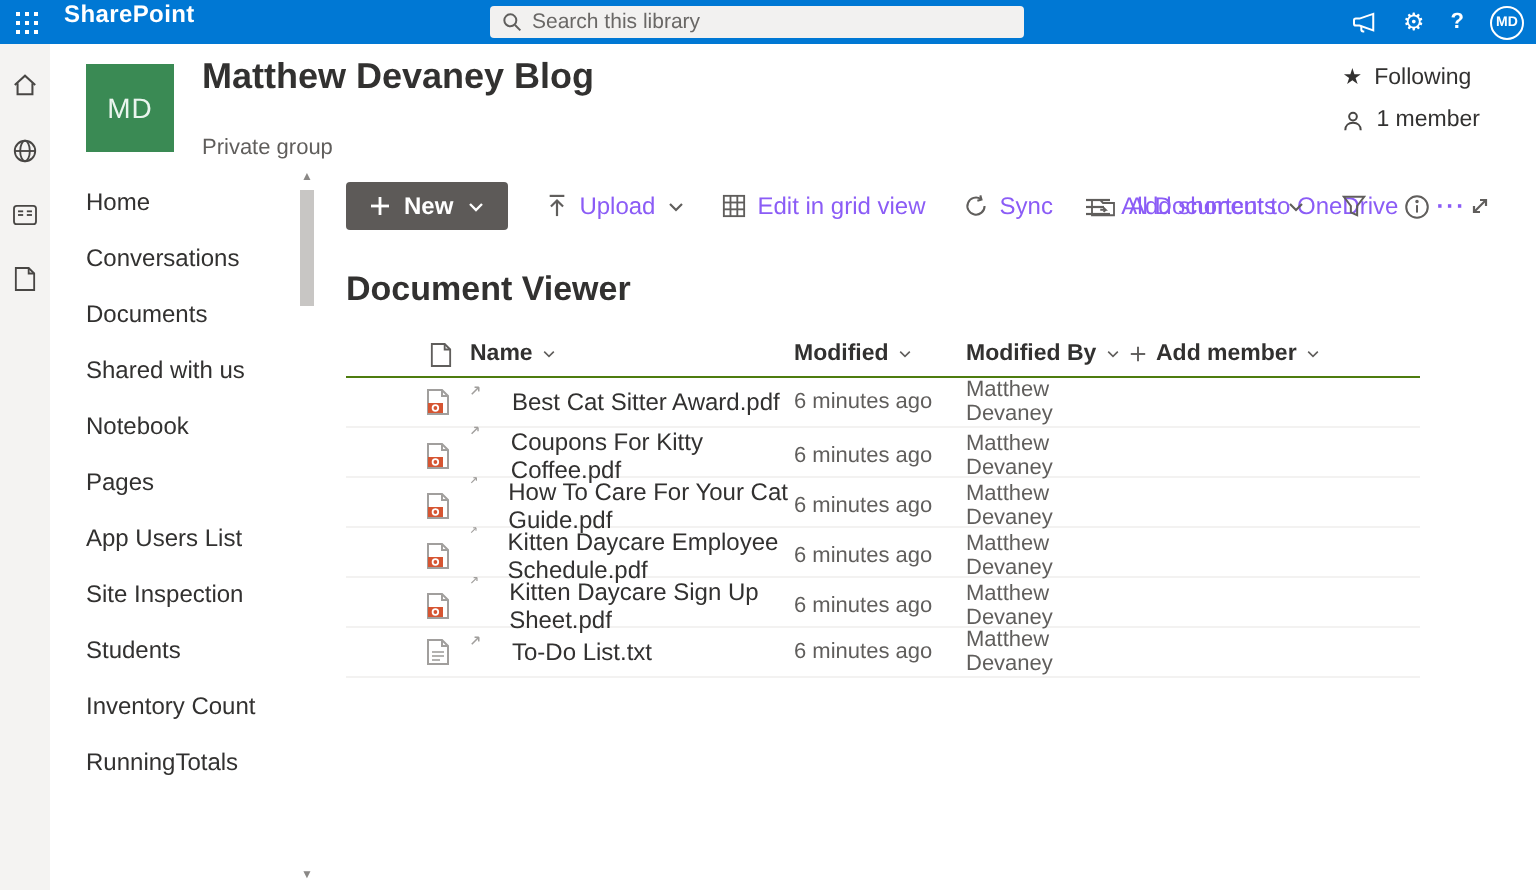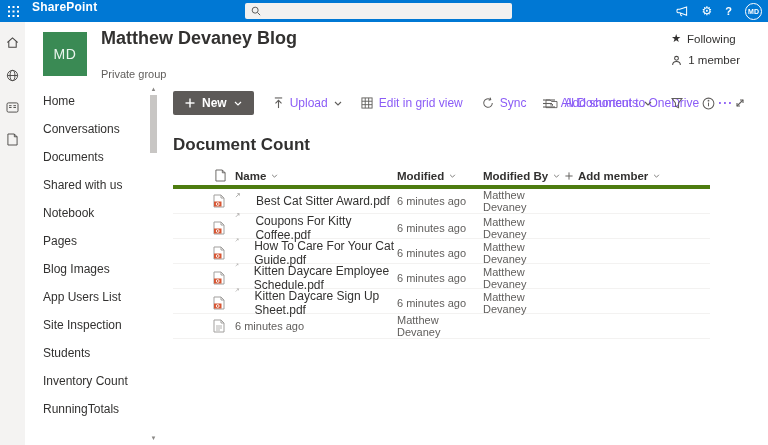--- a/index.html
+++ b/index.html
@@ -54,21 +54,21 @@
   .cmd .cic { display:flex; color:#605e5c; }
   .btn-new { background:#5d5a58; color:#fff; border:none; border-radius:2px; height:24px; padding:0 12px;
              font-size:12px; font-weight:bold; display:flex; align-items:center; gap:7px; cursor:pointer;
              font-family:"Liberation Sans", sans-serif; }
   .cmd-right { position:absolute; right:22px; display:flex; gap:19px; }
 
   
   .page-title { font-size:17px; font-weight:bold; margin-top:17px; color:#323130; }
   .table { margin-top:11px; width:537px; }
   .thead, .trow { display:grid; grid-template-columns:62px 162px 86px 82px 1fr; align-items:center; }
-  .thead { height:23px; border-bottom:4px solid #4d7c0f; font-size:11.5px; font-weight:bold; color:#323130; }
+  .thead { height:23px; border-bottom:1px solid #4d7c0f; font-size:11.5px; font-weight:bold; color:#323130; }
   .thead .hcell { display:flex; align-items:center; gap:5px; cursor:pointer; }
   .thead .c1 { padding-left:42px; }
   .trow { height:25px; border-bottom:1px solid #f3f2f1; cursor:pointer; }
   .trow .c1 { padding-left:40px; display:flex; }
   .c-name { font-size:12px; color:#323130; display:flex; align-items:flex-start; gap:14px; }
   .c-dim  { font-size:11px; color:#605e5c; }
   .chev { display:inline-flex; color:#605e5c; }
   .sparkle { margin-top:-3px; display:inline-flex; }
 </style>
 </head>
@@ -92,20 +92,21 @@
   </div>
   <span class="brand">SharePoint</span>
 
   <div class="searchbox">
     <span style="display:flex;margin-right:5px;">
       <svg width="10" height="10" viewBox="0 0 12 12" fill="none" stroke="#5f5e5c" stroke-width="1.2">
           <circle cx="5" cy="5" r="3.6"></circle>
           <line x1="7.8" y1="7.8" x2="11" y2="11"></line>
         </svg>
     </span>
+    <input placeholder="Search this library" style="">
   </div>
 
   <div class="sb-right">
     <span class="sb-ic">
       <svg width="13" height="11" viewBox="0 0 14 12" fill="none" stroke="#fff" stroke-width="1.1">
           <path d="M11.5 1 L4 3.6 H2 A1 1 0 0 0 1 4.6 V6.4 A1 1 0 0 0 2 7.4 H4 L11.5 10 Z"></path>
           <path d="M5 7.6 V9.6 A1 1 0 0 0 6 10.6 H6.6"></path>
         </svg>
     </span>
     <span class="sb-ic">⚙</span>
@@ -174,21 +175,20 @@
 
     <div class="content">
 
       <nav class="sidenav">
         <a>Home</a>
         <a>Conversations</a>
         <a>Documents</a>
         <a>Shared with us</a>
         <a>Notebook</a>
         <a>Pages</a>
-        <a>Blog Images</a>
         <a>App Users List</a>
         <a>Site Inspection</a>
         <a>Students</a>
         <a>Inventory Count</a>
         <a>RunningTotals</a>
 
         <div class="scrollbar">
           <span class="sb-arrow" style="top:0;">▲</span>
           <div class="sb-thumb"></div>
           <span class="sb-arrow" style="bottom:2px;">▼</span>
@@ -288,21 +288,21 @@
             <span class="cmd">
               <svg width="12" height="12" viewBox="0 0 12 12" fill="none" stroke="#605e5c" stroke-width="1.1">
                   <line x1="3" y1="9" x2="9" y2="3"></line>
                   <polyline points="6,3 9,3 9,6"></polyline>
                   <polyline points="6,9 3,9 3,6"></polyline>
                 </svg>
             </span>
           </div>
         </div>
 
-        <div class="page-title">Document Count</div>
+        <div class="page-title">Document Viewer</div>
 
         <div class="table">
           <div class="thead">
             <span class="hcell c1">
               <svg width="11" height="13" viewBox="0 0 12 14" fill="none" stroke="#605e5c" stroke-width="1">
                   <path d="M1 1 H8 L11 4 V13 H1 Z"></path>
                   <path d="M8 1 V4 H11"></path>
                 </svg>
             </span>
             <span class="hcell">
@@ -450,20 +450,28 @@
                 <svg width="12" height="14" viewBox="0 0 12 14">
                   <path d="M1 1 H8 L11 4 V13 H1 Z" fill="#fff" stroke="#a19f9d"></path>
                   <path d="M8 1 V4 H11" fill="none" stroke="#a19f9d"></path>
                   <g stroke="#a19f9d" stroke-width="0.8">
                     <line x1="3" y1="7" x2="9" y2="7"></line>
                     <line x1="3" y1="9" x2="9" y2="9"></line>
                     <line x1="3" y1="11" x2="7" y2="11"></line>
                   </g>
                 </svg>
               </span>
+            <span class="c-name">
+                <svg class="sparkle" width="7" height="7" viewBox="0 0 8 8" stroke="#a19f9d" stroke-width="0.9">
+                  <line x1="1" y1="7" x2="5" y2="3"></line>
+                  <line x1="5" y1="3" x2="5" y2="5.4"></line>
+                  <line x1="5" y1="3" x2="2.6" y2="3"></line>
+                </svg>
+                <span>To-Do List.txt</span>
+              </span>
             <span class="c-dim">6 minutes ago</span>
             <span class="c-dim">Matthew Devaney</span>
             <span></span>
           </div>
         </div>
 
       </div>
     </div>
   </div>
 </div>

